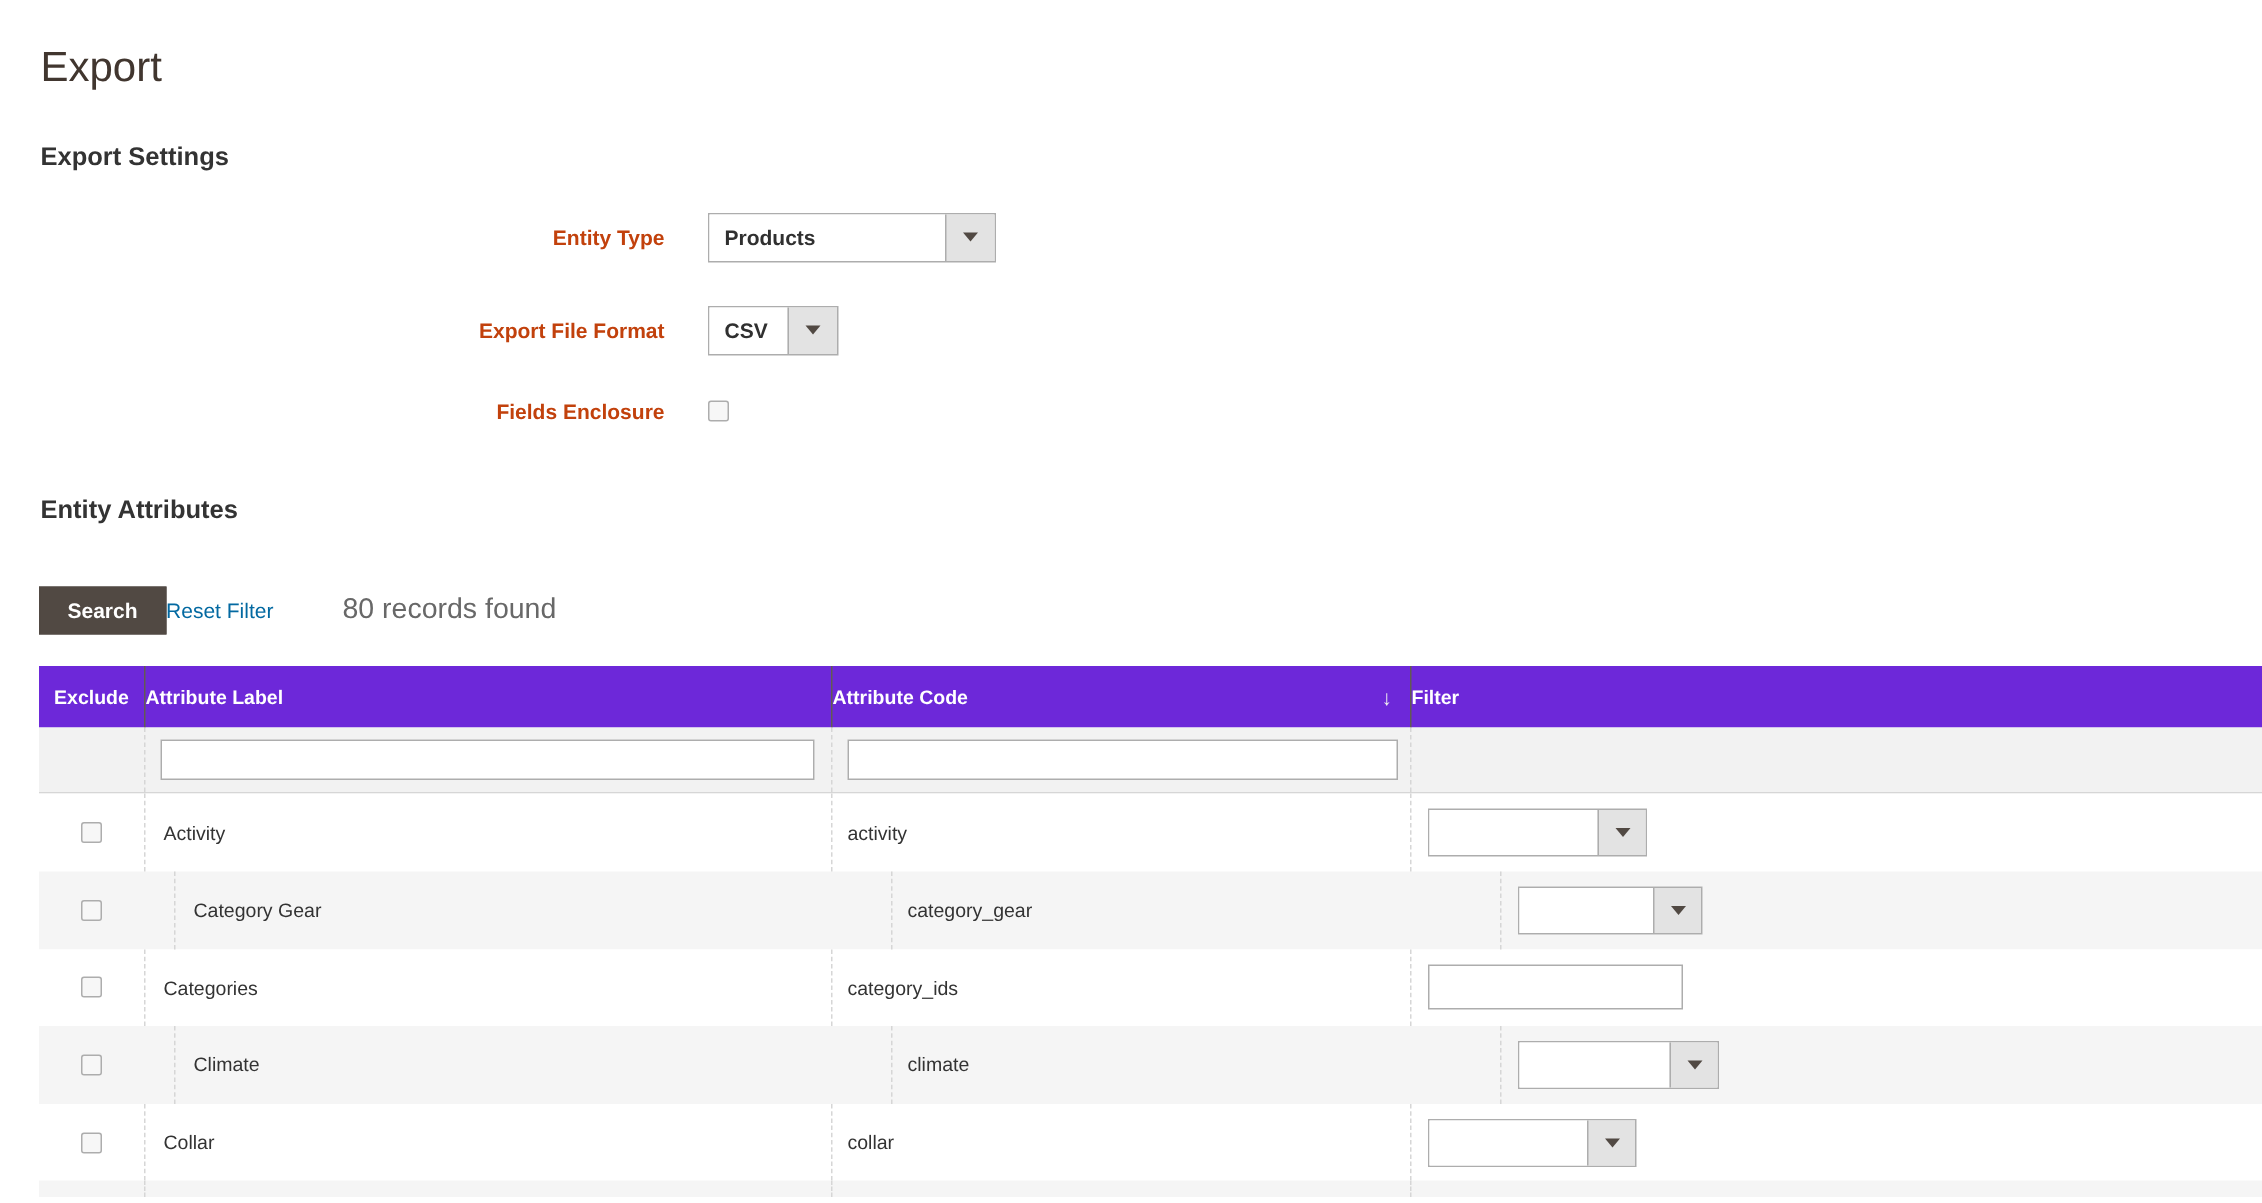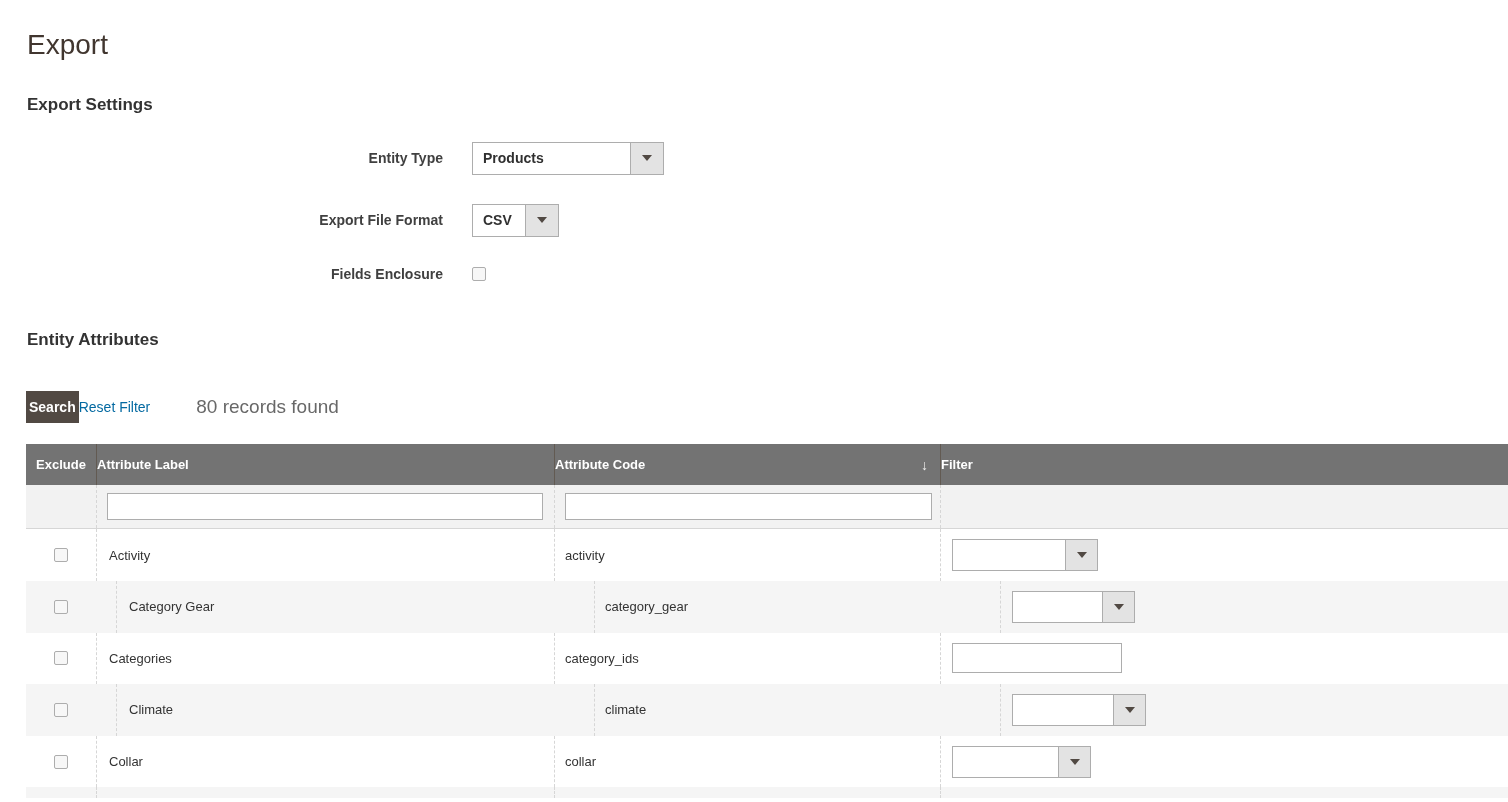--- a/index.html
+++ b/index.html
@@ -10,45 +10,45 @@
   h1.page-title { margin: 28px 0 0 27px; font-size: 28px; font-weight: 400; color: #41362f; line-height: 1.2; }
   h2.section-heading { margin-left: 27px; font-size: 17px; font-weight: 700; color: #333; line-height: 1.2; }
   h2.settings-heading { margin-top: 33px; }
   h2.attributes-heading { margin-top: 48px; }
 
   
   .form { margin: 27px 0 0 27px; }
   .form-row { display: flex; align-items: center; margin-bottom: 29px; }
   .form-row:last-child { margin-bottom: 0; }
   .form-row.checkbox-row { margin-top: 3px; }
-  .form-label { width: 416px; text-align: right; margin-right: 29px; font-size: 14px; font-weight: 600; color: #404040; }
+  .form-label { width: 416px; text-align: right; margin-right: 29px; font-size: 14px; font-weight: 600; color: #c2410c; }
 
   .select { display: inline-flex; height: 33px; border: 1px solid #adadad; background: #fff; cursor: pointer; font-weight: bold; }
   .select .select-value { display: flex; align-items: center; padding-left: 10px; font-size: 14px; color: #303030; background: #fff; }
   .select .select-arrow { display: flex; align-items: center; justify-content: center; width: 33px; background: #e3e3e3; border-left: 1px solid #adadad; }
   .tri-down { width: 0; height: 0; border-left: 5px solid transparent; border-right: 5px solid transparent; border-top: 6px solid #514943; }
 
   .checkbox { display: inline-block; width: 14px; height: 14px; border: 1px solid #adadad; border-radius: 2px; background: #f7f7f7; cursor: pointer; }
 
   
   .grid-toolbar { display: flex; align-items: center; margin: 41px 0 0 26px; }
-  .btn-search { height: 32px; padding: 0 2px; background: #514943; border: 1px solid #514943; color: #fff; font-family: inherit; font-size: 14px; font-weight: 700; cursor: pointer; }
+  .btn-search { height: 32px; padding: 0 18px; background: #514943; border: 1px solid #514943; color: #fff; font-family: inherit; font-size: 14px; font-weight: 700; cursor: pointer; }
   .link-reset { font-size: 14px; color: #0369a1; text-decoration: none; cursor: pointer; }
   .records-found { margin-left: 46px; font-size: 19px; color: #686868; }
 
   
   .data-grid { margin: 21px 0 0 26px; width: 1482px; }
   .t-row { display: flex; width: 100%; }
   .c { display: flex; align-items: center; }
   .col-exclude { width: 70px; justify-content: center; }
   .col-label   { width: 458px; }
   .col-code    { width: 386px; }
   .col-filter  { flex: 1; }
 
-  .t-head { height: 41px; background: #737373; }
+  .t-head { height: 41px; background: #6d28d9; }
   .t-head .c { font-size: 13px; font-weight: 700; color: #fff; }
   .t-head .col-label, .t-head .col-code, .t-head .col-filter { border-left: 1px solid #625a52; }
   .t-head .col-code { justify-content: space-between; padding-right: 12px; cursor: pointer; }
   .t-head .col-label { cursor: pointer; }
   .sort-arrow { font-size: 14px; font-weight: 400; color: #f1f0ef; }
 
   .t-filter { height: 44px; background: #f2f2f2; border-bottom: 1px solid #d6d6d6; }
   .t-filter .col-label, .t-filter .col-code, .t-filter .col-filter { border-left: 1px dashed #d6d6d6; }
   .filter-input { height: 27px; border: 1px solid #adadad; background: #fff; margin-left: 10px; font-family: inherit; font-size: 13px; color: #333; padding: 0 6px; }
   .filter-input.w-label { width: 436px; }

